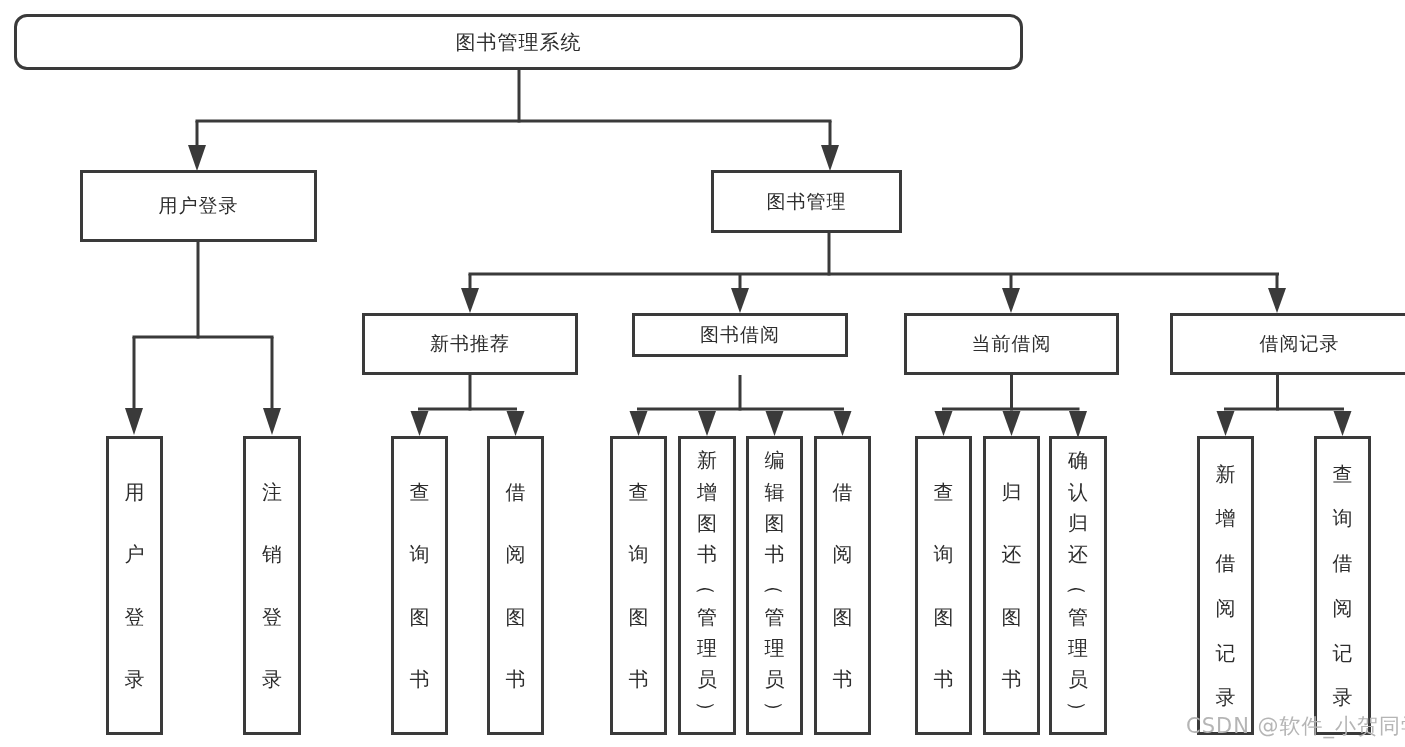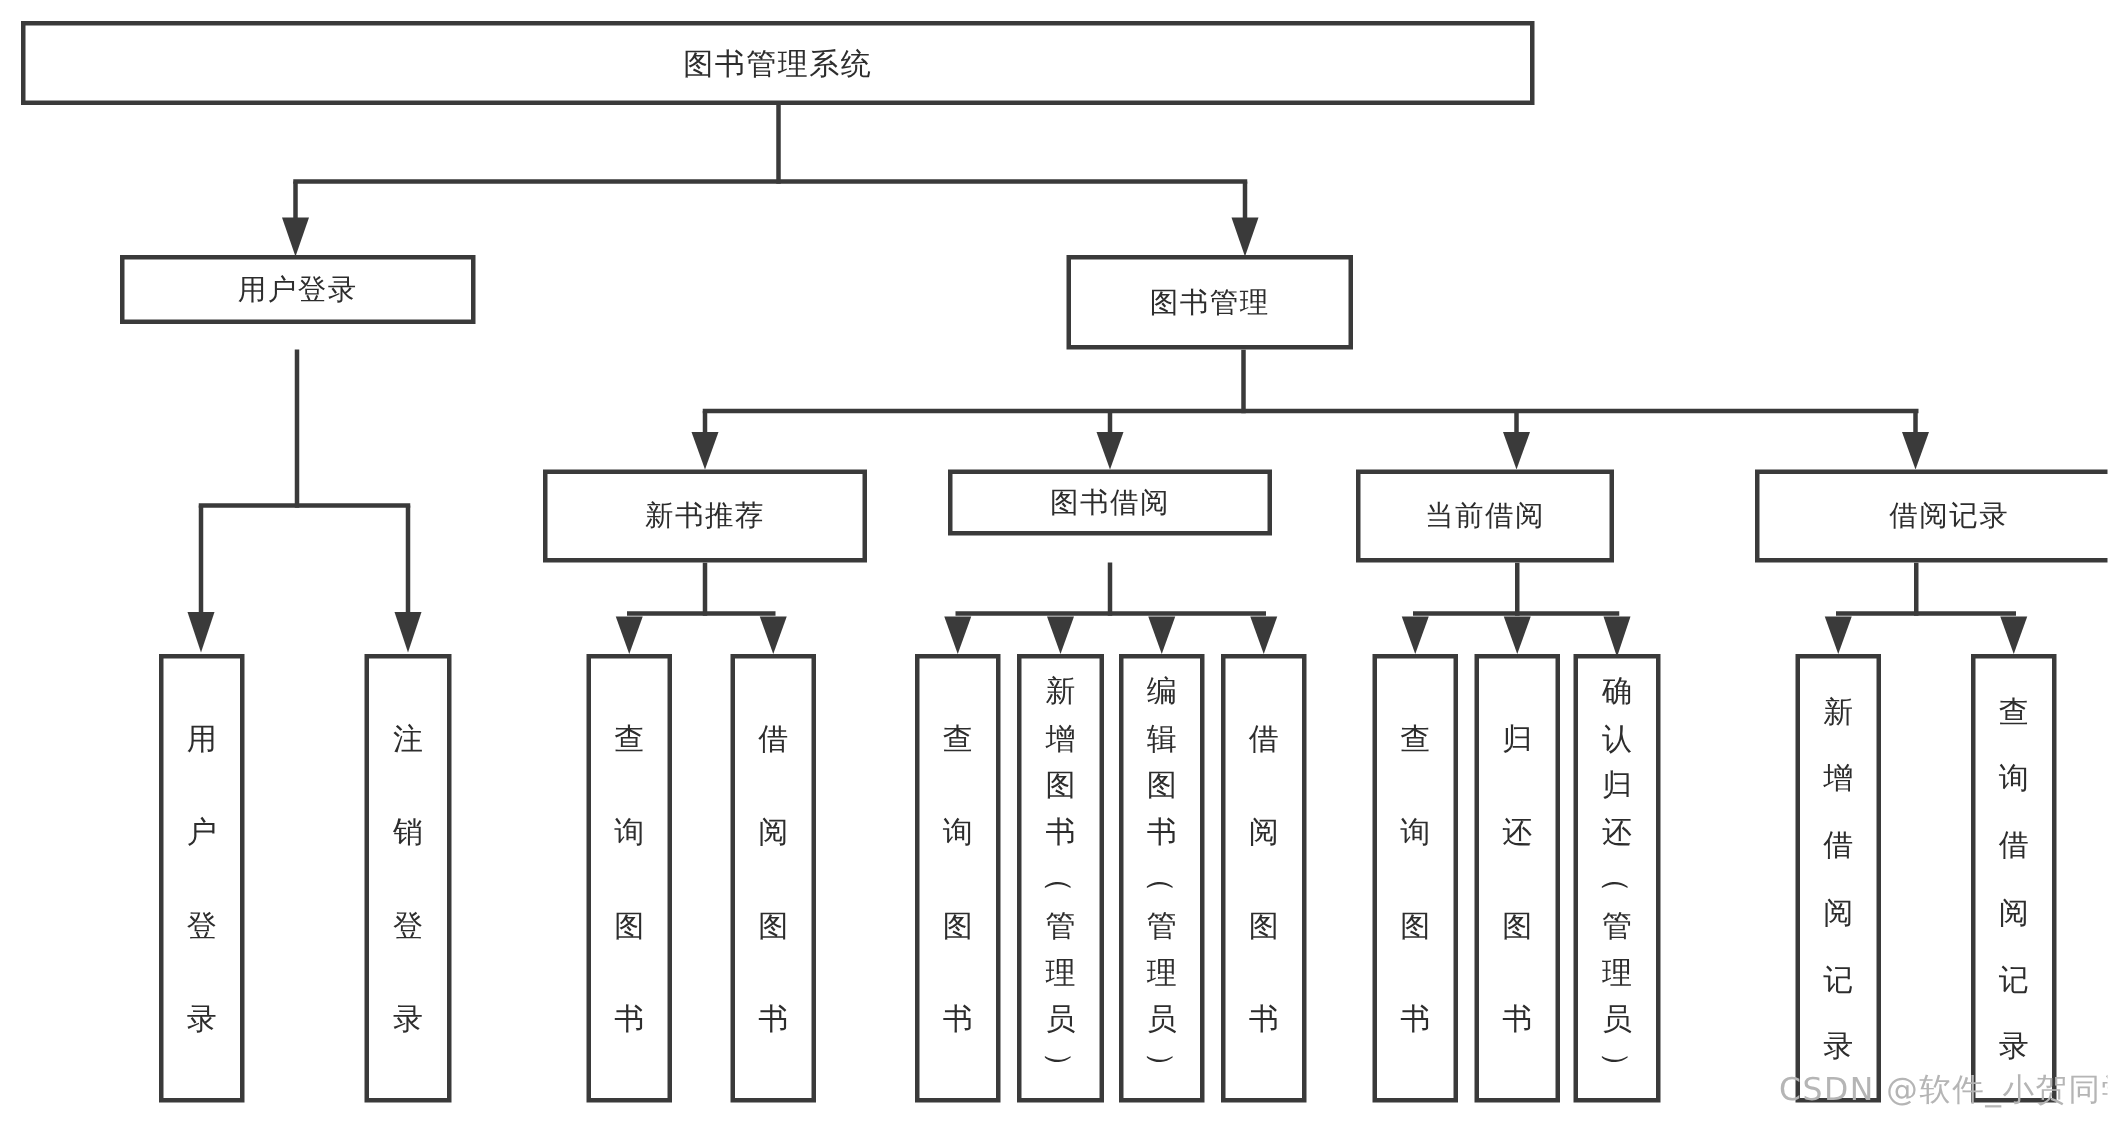--- a/index.html
+++ b/index.html
@@ -25,21 +25,21 @@
     position:absolute;
     box-sizing:border-box;
     border:3px solid var(--line);
     background:var(--boxbg);
     display:flex;align-items:center;justify-content:center;
     color:var(--text);
     font-size:19px;
     letter-spacing:1px;
     z-index:2;
   }
-  .hbox.root{font-size:20px;}
+  .hbox.root{font-size:20px;border-radius:13px;}
   .vbox{
     position:absolute;
     box-sizing:border-box;
     width:57px;height:299px;top:436px;
     border:3px solid var(--line);
     background:var(--boxbg);
     display:flex;flex-direction:column;
     justify-content:space-evenly;align-items:center;
     color:var(--text);
     z-index:2;
@@ -107,26 +107,26 @@
     <polygon points="1069,411 1087,411 1078,438"></polygon>
 
     <line x1="1277.5" y1="375" x2="1277.5" y2="410.5"></line>
     <line x1="1224" y1="409" x2="1344" y2="409"></line>
     <polygon points="1216.5,411 1234.5,411 1225.5,436"></polygon>
     <polygon points="1333.5,411 1351.5,411 1342.5,436"></polygon>
   </svg>
 
   <div class="hbox root" style="left:14px;top:14px;width:1009px;height:56px">图书管理系统</div>
 
-  <div class="hbox" style="left:80px;top:170px;width:237px;height:46px">用户登录</div>
+  <div class="hbox" style="left:80px;top:170px;width:237px;height:72px">用户登录</div>
   <div class="hbox" style="left:711px;top:170px;width:191px;height:63px">图书管理</div>
 
   <div class="hbox" style="left:362px;top:313px;width:216px;height:62px">新书推荐</div>
   <div class="hbox" style="left:632px;top:313px;width:216px;height:44px">图书借阅</div>
-  <div class="hbox" style="left:904px;top:313px;width:172px;height:62px">当前借阅</div>
+  <div class="hbox" style="left:904px;top:313px;width:215px;height:62px">当前借阅</div>
   <div class="hbox" style="left:1170px;top:313px;width:259px;height:62px">借阅记录</div>
 
   <div class="vbox" style="left:106px">
       <span class="vchar">用</span>
       <span class="vchar">户</span>
       <span class="vchar">登</span>
       <span class="vchar">录</span>
     </div>
   <div class="vbox" style="left:243px;width:58px">
       <span class="vchar">注</span>

